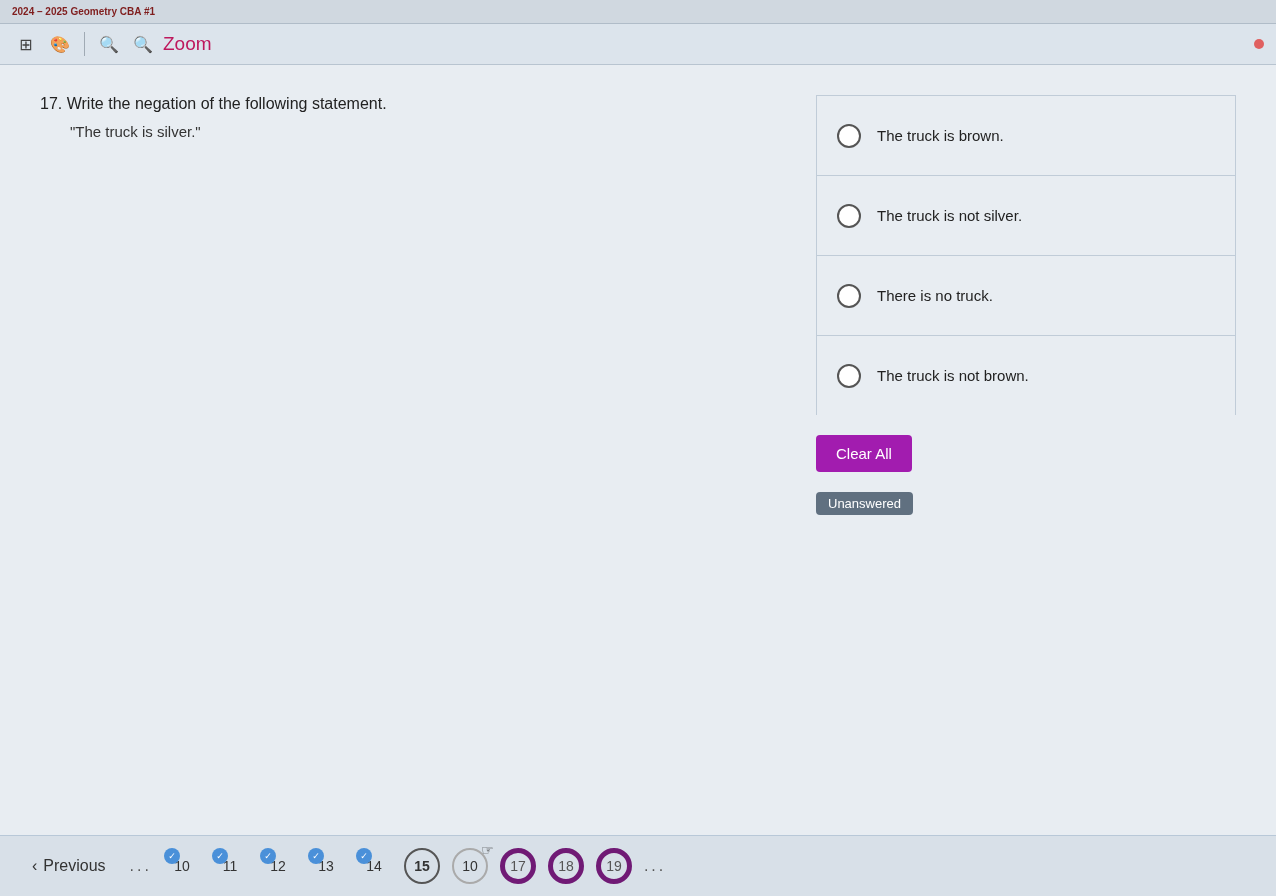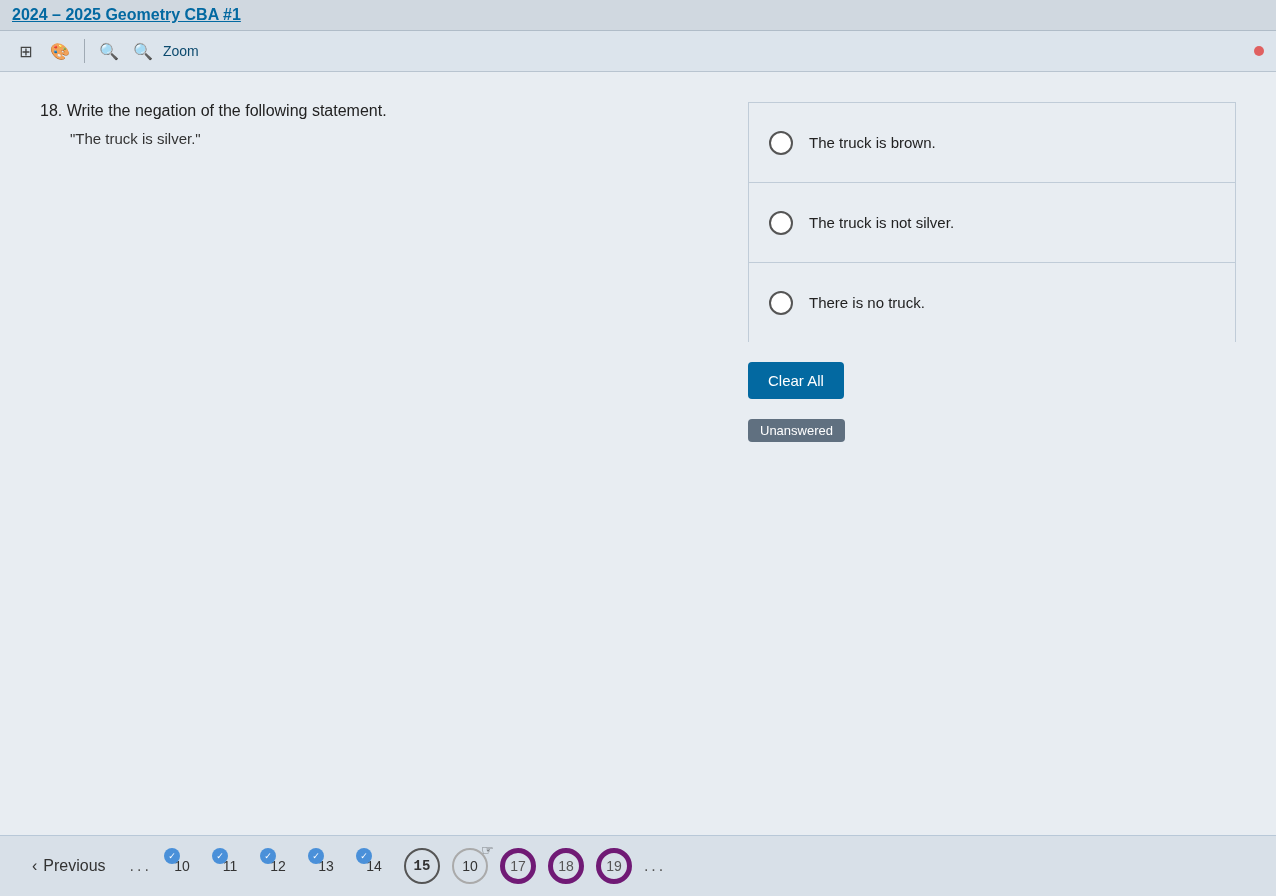--- a/index.html
+++ b/index.html
@@ -15,23 +15,22 @@
     .top-bar {
       background: #d0d8e0;
       border-bottom: 1px solid #b0bcc8;
       padding: 6px 12px;
       display: flex;
       align-items: center;
       gap: 8px;
     }
     .top-bar-title {
       font-weight: bold;
-      font-size: 16px;
-      color: #0369a1;
-      text-decoration: underline;
+      font-size: 10px;
+      color: #7f1d1d;
     }
 
     
     .toolbar {
       background: #dce4ec;
       border-bottom: 1px solid #b8c4d0;
       padding: 6px 12px;
       display: flex;
       align-items: center;
       gap: 6px;
@@ -47,22 +46,22 @@
       font-size: 16px;
       color: #444;
     }
     .toolbar-divider {
       width: 1px;
       height: 24px;
       background: #a0aab4;
       margin: 0 4px;
     }
     .zoom-label {
-      font-size: 14px;
-      color: #0c4a6e;
+      font-size: 19px;
+      color: #be185d;
     }
     .dot-indicator {
       width: 10px;
       height: 10px;
       background: #e06060;
       border-radius: 50%;
       margin-left: auto;
     }
 
     
@@ -96,21 +95,21 @@
       margin-bottom: 10px;
     }
 
     .question-instruction {
       font-size: 15px;
       color: #222;
     }
 
     
     .answer-column {
-      width: 488px;
+      width: 420px;
       display: flex;
       flex-direction: column;
       gap: 0;
     }
 
     .answer-option {
       display: flex;
       align-items: center;
       gap: 16px;
       padding: 18px 20px;
@@ -139,21 +138,21 @@
       font-size: 15px;
       color: #222;
     }
 
     
     .clear-all-container {
       margin-top: 20px;
       padding: 0 0 0 0;
     }
     .clear-all-btn {
-      background: #0369a1;
+      background: #a21caf;
       color: white;
       border: none;
       padding: 10px 20px;
       font-size: 15px;
       border-radius: 4px;
       cursor: pointer;
     }
 
     
     .unanswered-badge {
@@ -225,21 +224,20 @@
       border-radius: 50%;
       display: flex;
       align-items: center;
       justify-content: center;
       font-size: 9px;
       color: white;
     }
     .nav-item.current {
       border: 2px solid #555;
       font-weight: bold;
-      font-family: Liberation Mono, monospace;
     }
     .nav-item.pending {
       border: 5px solid #701a75;
       color: #555;
     }
 
     .nav-item-16 {
       position: relative;
     }
     .nav-item-16 .hand-icon {
@@ -264,39 +262,43 @@
   <div class="toolbar-icon">🔍</div>
   <span class="zoom-label">Zoom</span>
   <div class="dot-indicator"></div>
 </div>
 
 <div class="main-content">
   <div class="question-area">
 
     <div class="question-left">
       <div class="question-number-text">
-        <span>18.</span>
+        <span>17.</span>
         <span>Write the negation of the following statement.</span>
       </div>
       <div class="question-statement">"The truck is silver."</div>
     </div>
 
     <div class="answer-column">
       <div class="answer-option">
         <div class="radio-circle"></div>
         <span class="answer-text">The truck is brown.</span>
       </div>
       <div class="answer-option">
         <div class="radio-circle"></div>
         <span class="answer-text">The truck is not silver.</span>
       </div>
       <div class="answer-option">
         <div class="radio-circle"></div>
         <span class="answer-text">There is no truck.</span>
       </div>
+      <div class="answer-option">
+        <div class="radio-circle"></div>
+        <span class="answer-text">The truck is not brown.</span>
+      </div>
 
       <div class="clear-all-container">
         <button class="clear-all-btn">Clear All</button>
       </div>
 
       <div>
         <span class="unanswered-badge">Unanswered</span>
       </div>
     </div>
 

